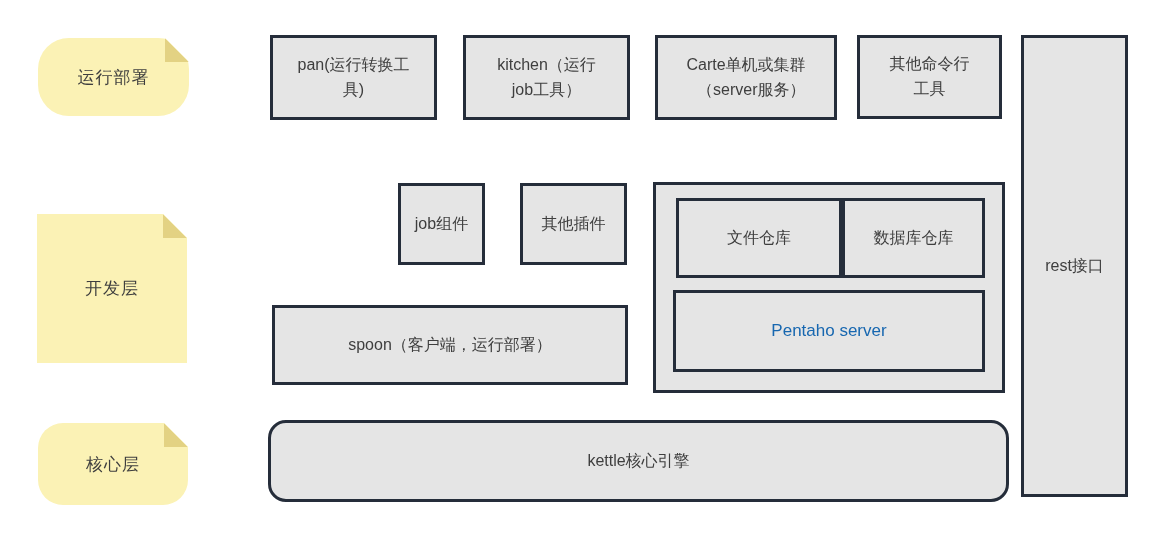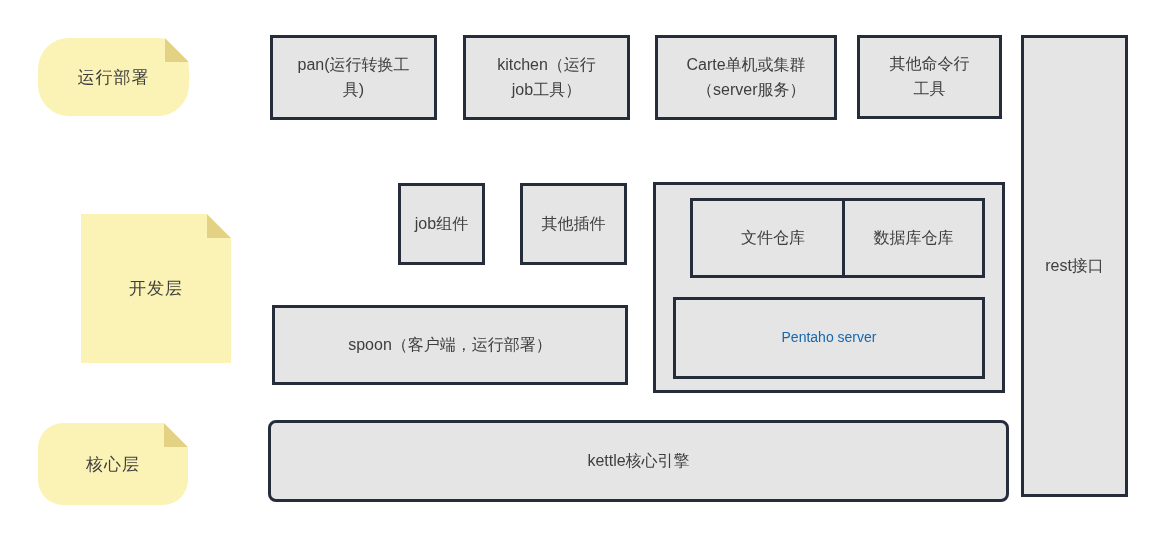--- a/index.html
+++ b/index.html
@@ -47,45 +47,45 @@
   .fold {
     position: absolute;
     top: 0; right: 0;
     width: 24px; height: 24px;
     background: var(--note-fold, #E3D283);
     clip-path: polygon(0 0, 100% 100%, 0 100%);
   }
 
   
   .n-run  { left: 38px;  top: 38px;  width: 151px; height: 78px; border-radius: 31px; }
-  .n-dev  { left: 37px;  top: 214px; width: 150px; height: 149px; margin-left: 44px; }
+  .n-dev  { left: 37px;  top: 214px; width: 150px; height: 149px; }
   .n-core { left: 38px;  top: 423px; width: 150px; height: 82px; border-radius: 25px; }
 
   
   .b-pan      { left: 270px; top: 35px; width: 167px; height: 85px; }
   .b-kitchen  { left: 463px; top: 35px; width: 167px; height: 85px; text-align: center; }
   .b-carte    { left: 655px; top: 35px; width: 182px; height: 85px; text-align: right; }
   .b-othercli { left: 857px; top: 35px; width: 145px; height: 84px; }
 
   
   .b-transform { left: 270px; top: 183px; width: 113px; height: 82px; }
   .b-job       { left: 398px; top: 183px; width: 87px; height: 82px; }
   .b-plugins   { left: 520px; top: 183px; width: 107px; height: 82px; }
 
   
   .b-group   { left: 653px; top: 182px; width: 352px; height: 211px; }
-  .b-filerepo{ left: 34px;  top: 13px;  width: 166px; height: 80px; }
+  .b-filerepo{ left: 20px;  top: 13px;  width: 166px; height: 80px; }
   .b-dbrepo  { left: 186px; top: 13px;  width: 143px; height: 80px; }
-  .b-pentaho { left: 17px;  top: 112px; width: 312px; height: 82px;
-               color: var(--accent-blue, #1767B0); font-size: 14px; }
+  .b-pentaho { left: 17px;  top: 105px; width: 312px; height: 82px;
+               color: var(--accent-blue, #1767B0); font-size: 17px; }
 
   .b-spoon { left: 272px; top: 305px; width: 356px; height: 80px; }
 
   
-  .b-kettle { left: 268px; top: 420px; width: 741px; height: 82px; border-radius: 8px; }
+  .b-kettle { left: 268px; top: 420px; width: 741px; height: 82px; border-radius: 18px; }
 
   
   .b-rest { left: 1021px; top: 35px; width: 107px; height: 462px; }
 </style>
 </head>
 <body>
 
 <div id="canvas">
 
   <div class="note n-run">

